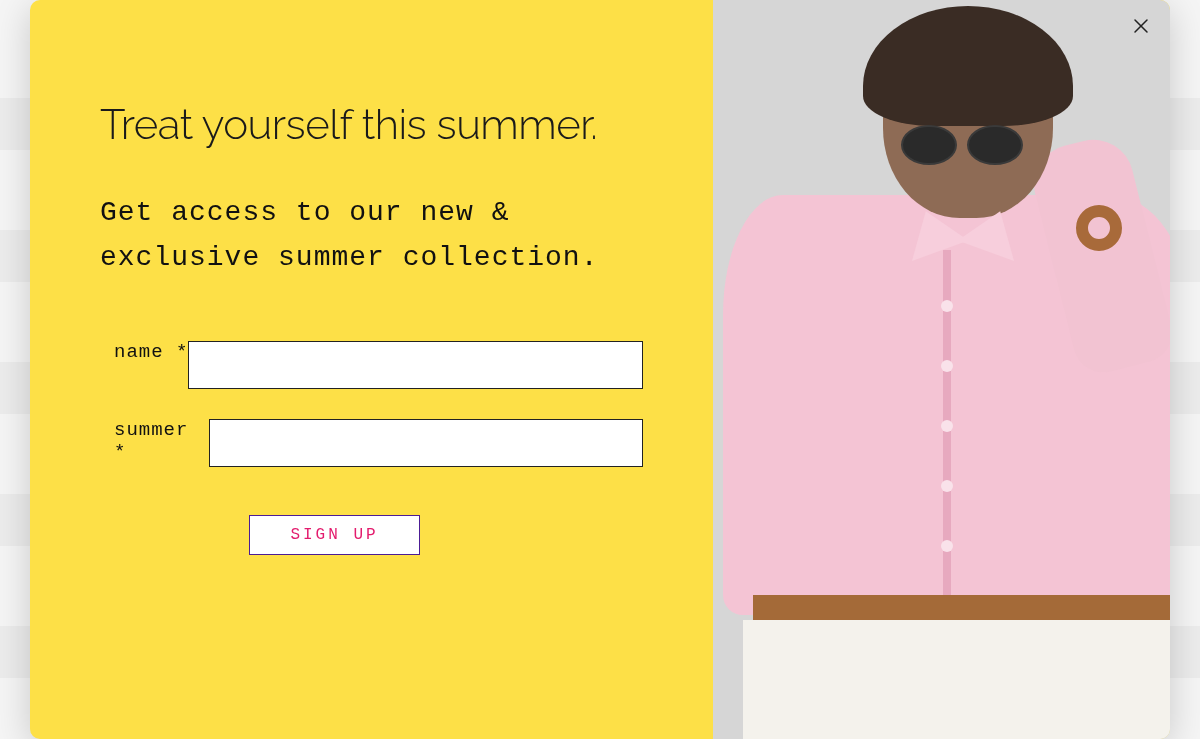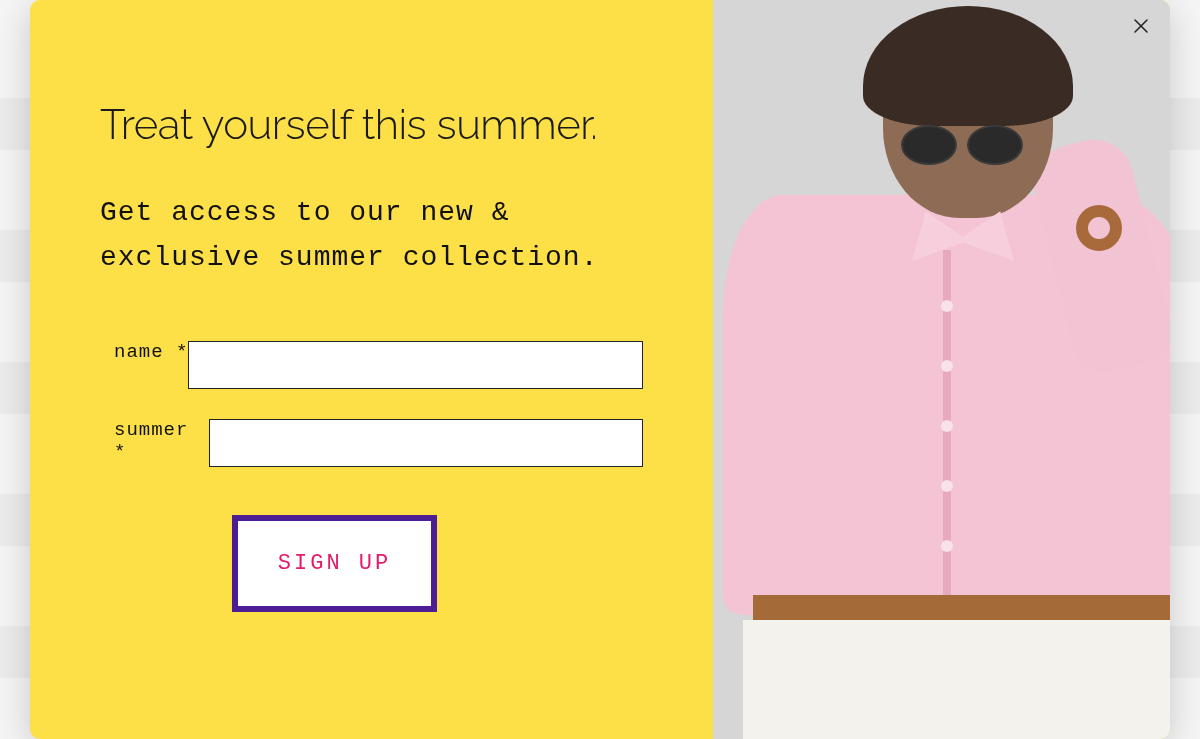--- a/index.html
+++ b/index.html
@@ -65,27 +65,27 @@
       height: 48px;
       border: 1px solid #222;
       background:#fff;
       font-family: "Courier New",Courier,monospace;
       font-size:18px;
       padding:0 10px;
       outline: none;
     }
     .signup-wrap { width:455px; display:flex; justify-content:center; margin-top:14px; padding-left:14px;}
     .signup-btn {
-      border: 6px solid #4c1d95;
+      border: 1px solid #4c1d95;
       color: #e31b6d;
       background: #fff;
       font-family: "Courier New",Courier,monospace;
-      font-size: 22px;
+      font-size: 16px;
       letter-spacing: 3px;
-      padding: 30px 40px;
+      padding: 10px 40px;
       cursor: pointer;
     }
     .right-pane {
       flex: 1;
       background: #d6d6d6;
       position: relative;
       overflow: hidden;
     }
     .close-btn {
       position: absolute;

